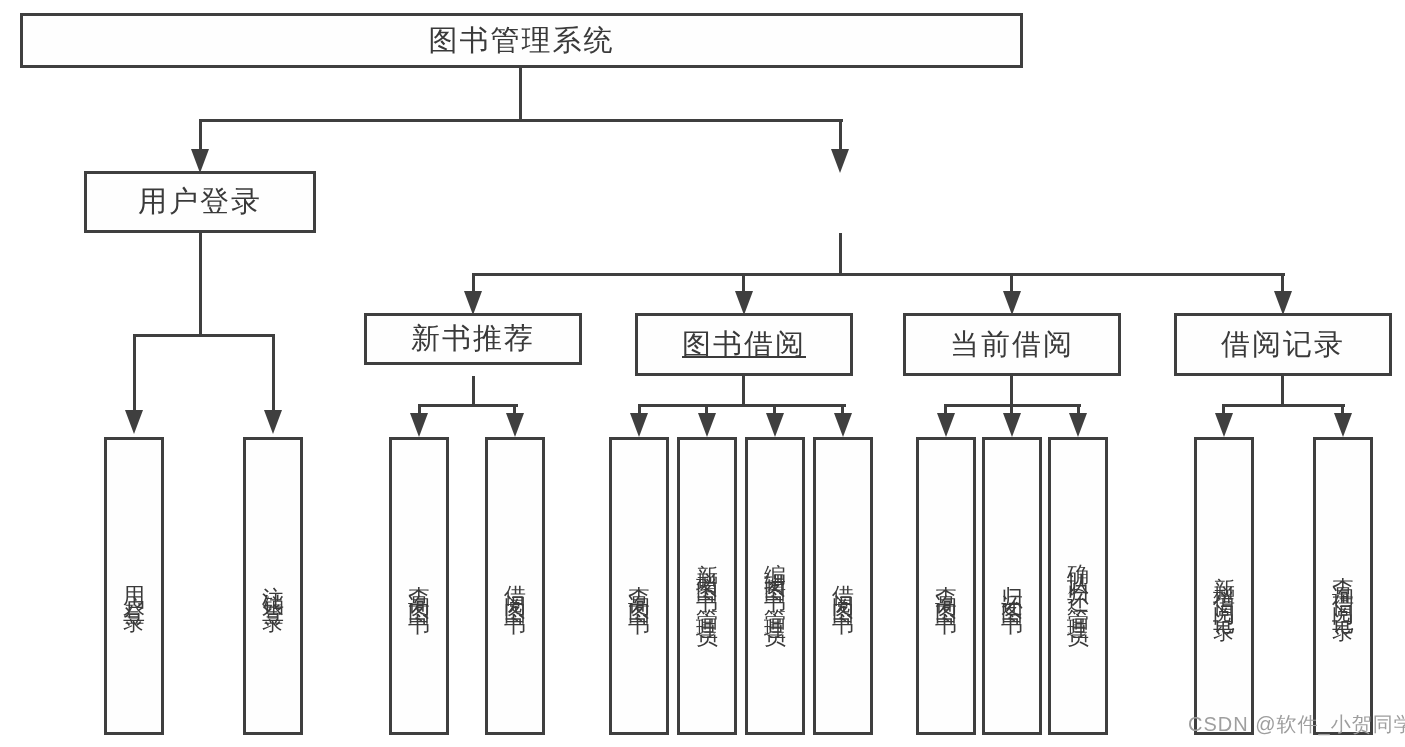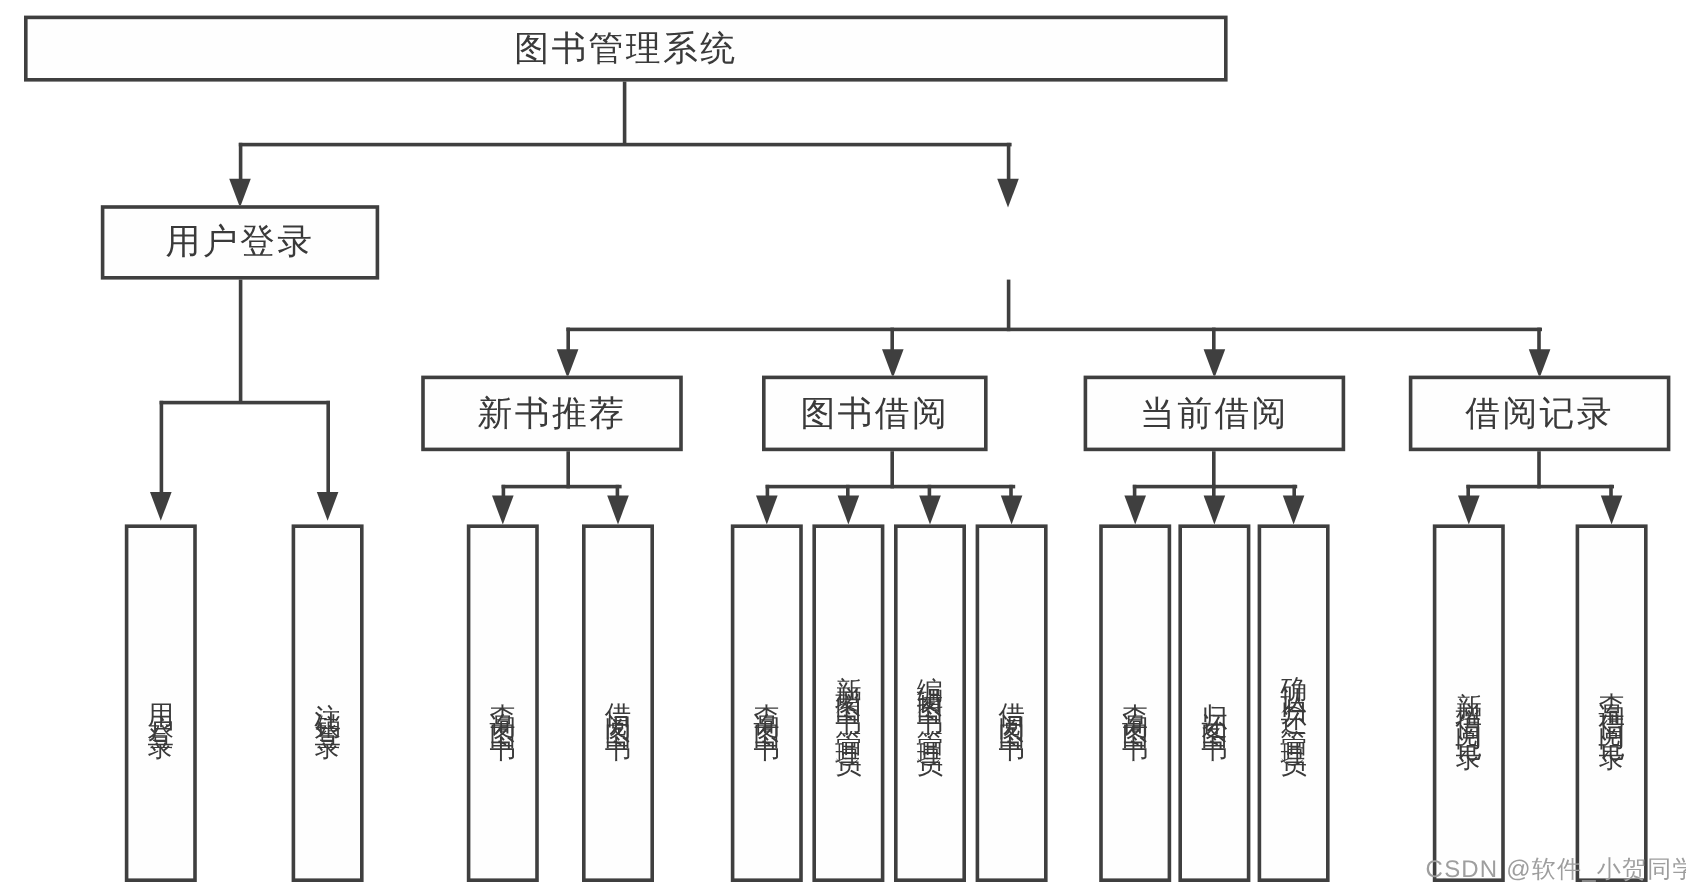--- a/index.html
+++ b/index.html
@@ -71,22 +71,22 @@
   <div class="line" style="left:472px; top:273px; width:813px; height:3px;"></div>
   <div class="line" style="left:472px; top:273px; width:3px; height:20px;"></div>
   <div class="arrow" style="left:464px; top:291px;"></div>
   <div class="line" style="left:742px; top:273px; width:3px; height:20px;"></div>
   <div class="arrow" style="left:735px; top:291px;"></div>
   <div class="line" style="left:1010px; top:273px; width:3px; height:20px;"></div>
   <div class="arrow" style="left:1003px; top:291px;"></div>
   <div class="line" style="left:1281px; top:273px; width:3px; height:20px;"></div>
   <div class="arrow" style="left:1274px; top:291px;"></div>
 
-  <div class="node" style="left:351px; top:313px; width:218px; height:63px;">新书推荐</div>
-  <div class="node" style="left:635px; top:313px; width:188px; height:63px;">图书借阅</div>
+  <div class="node" style="left:364px; top:313px; width:218px; height:52px;">新书推荐</div>
+  <div class="node" style="left:635px; top:313px; width:218px; height:63px;text-decoration:underline;">图书借阅</div>
   <div class="node" style="left:903px; top:313px; width:218px; height:63px;">当前借阅</div>
   <div class="node" style="left:1174px; top:313px; width:218px; height:63px;">借阅记录</div>
 
   <div class="line" style="left:472px; top:376px; width:3px; height:31px;"></div>
   <div class="line" style="left:418px; top:404px; width:100px; height:3px;"></div>
   <div class="line" style="left:418px; top:404px; width:3px; height:11px;"></div>
   <div class="arrow" style="left:410px; top:413px;"></div>
   <div class="line" style="left:513px; top:404px; width:3px; height:11px;"></div>
   <div class="arrow" style="left:506px; top:413px;"></div>
 

